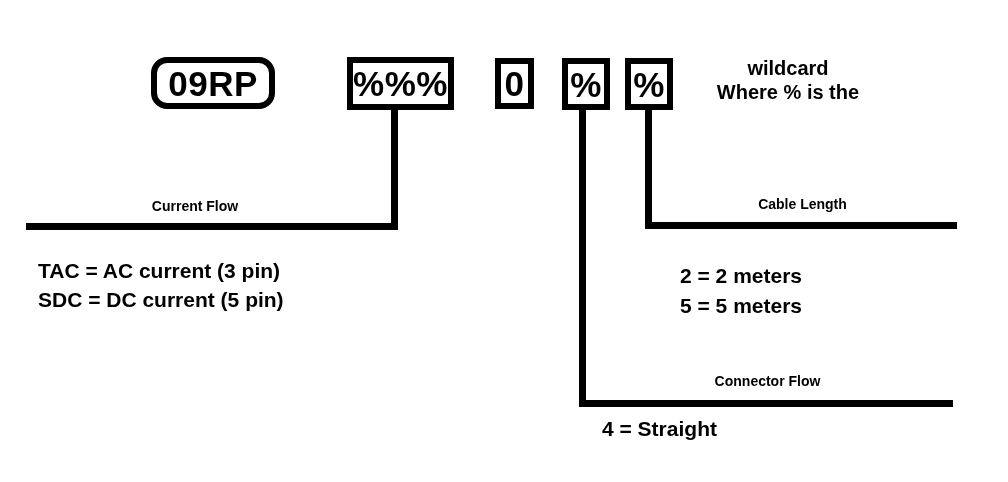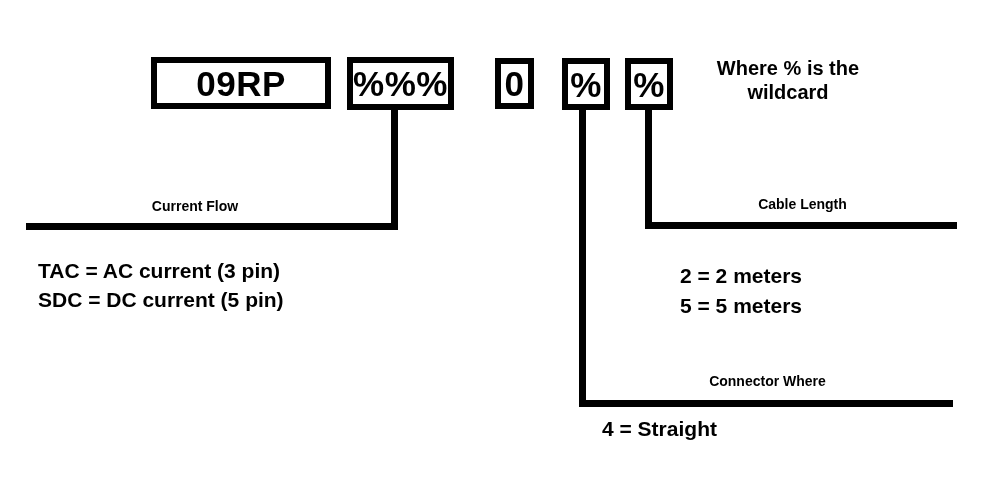--- a/index.html
+++ b/index.html
@@ -67,51 +67,51 @@
     font-weight: bold;
     font-size: 20px;
     line-height: 24px;
   }
 </style>
 </head>
 <body>
 
 <div class="canvas">
 
-  <div class="code-box" style="left:151px; top:57px; width:180px; height:52px;">09RP</div>
+  <div class="code-box" style="left:151px; top:57px; width:124px; height:52px;border-radius:16px;">09RP</div>
 
   <div class="code-box" style="left:347px; top:57px; width:107px; height:53px;">%%%</div>
 
   <div class="code-box" style="left:495px; top:58px; width:39px; height:51px;">0</div>
 
   <div class="code-box" style="left:562px; top:58px; width:48px; height:52px;">%</div>
 
   <div class="code-box" style="left:625px; top:58px; width:48px; height:52px;">%</div>
 
   <div class="wildcard-note">
+    <div>wildcard</div>
     <div>Where % is the</div>
-    <div>wildcard</div>
   </div>
 
   <div class="l-line right-down" style="left:26px; top:109px; width:372px; height:121px;"></div>
 
   <div class="l-line left-down" style="left:645px; top:110px; width:312px; height:119px;"></div>
 
   <div class="l-line left-down" style="left:579px; top:110px; width:374px; height:297px;"></div>
 
   <div class="section-title" style="left:10px; top:198px; width:370px;">Current Flow</div>
   <div class="item-list" style="left:38px; top:239px;margin-top:17px;">
     <div>TAC = AC current (3 pin)</div>
     <div>SDC = DC current (5 pin)</div>
   </div>
 
   <div class="section-title" style="left:650px; top:196px; width:305px;">Cable Length</div>
   <div class="item-list" style="left:680px; top:245px;margin-top:16px;">
     <div style="line-height:30px;">2 = 2 meters</div>
     <div style="line-height:30px;">5 = 5 meters</div>
   </div>
 
-  <div class="section-title" style="left:585px; top:373px; width:365px;">Connector Where</div>
+  <div class="section-title" style="left:585px; top:373px; width:365px;">Connector Flow</div>
   <div class="item-list" style="left:602px; top:414px;">
     <div>4 = Straight</div>
   </div>
 
 </div>
 
 </body></html>

